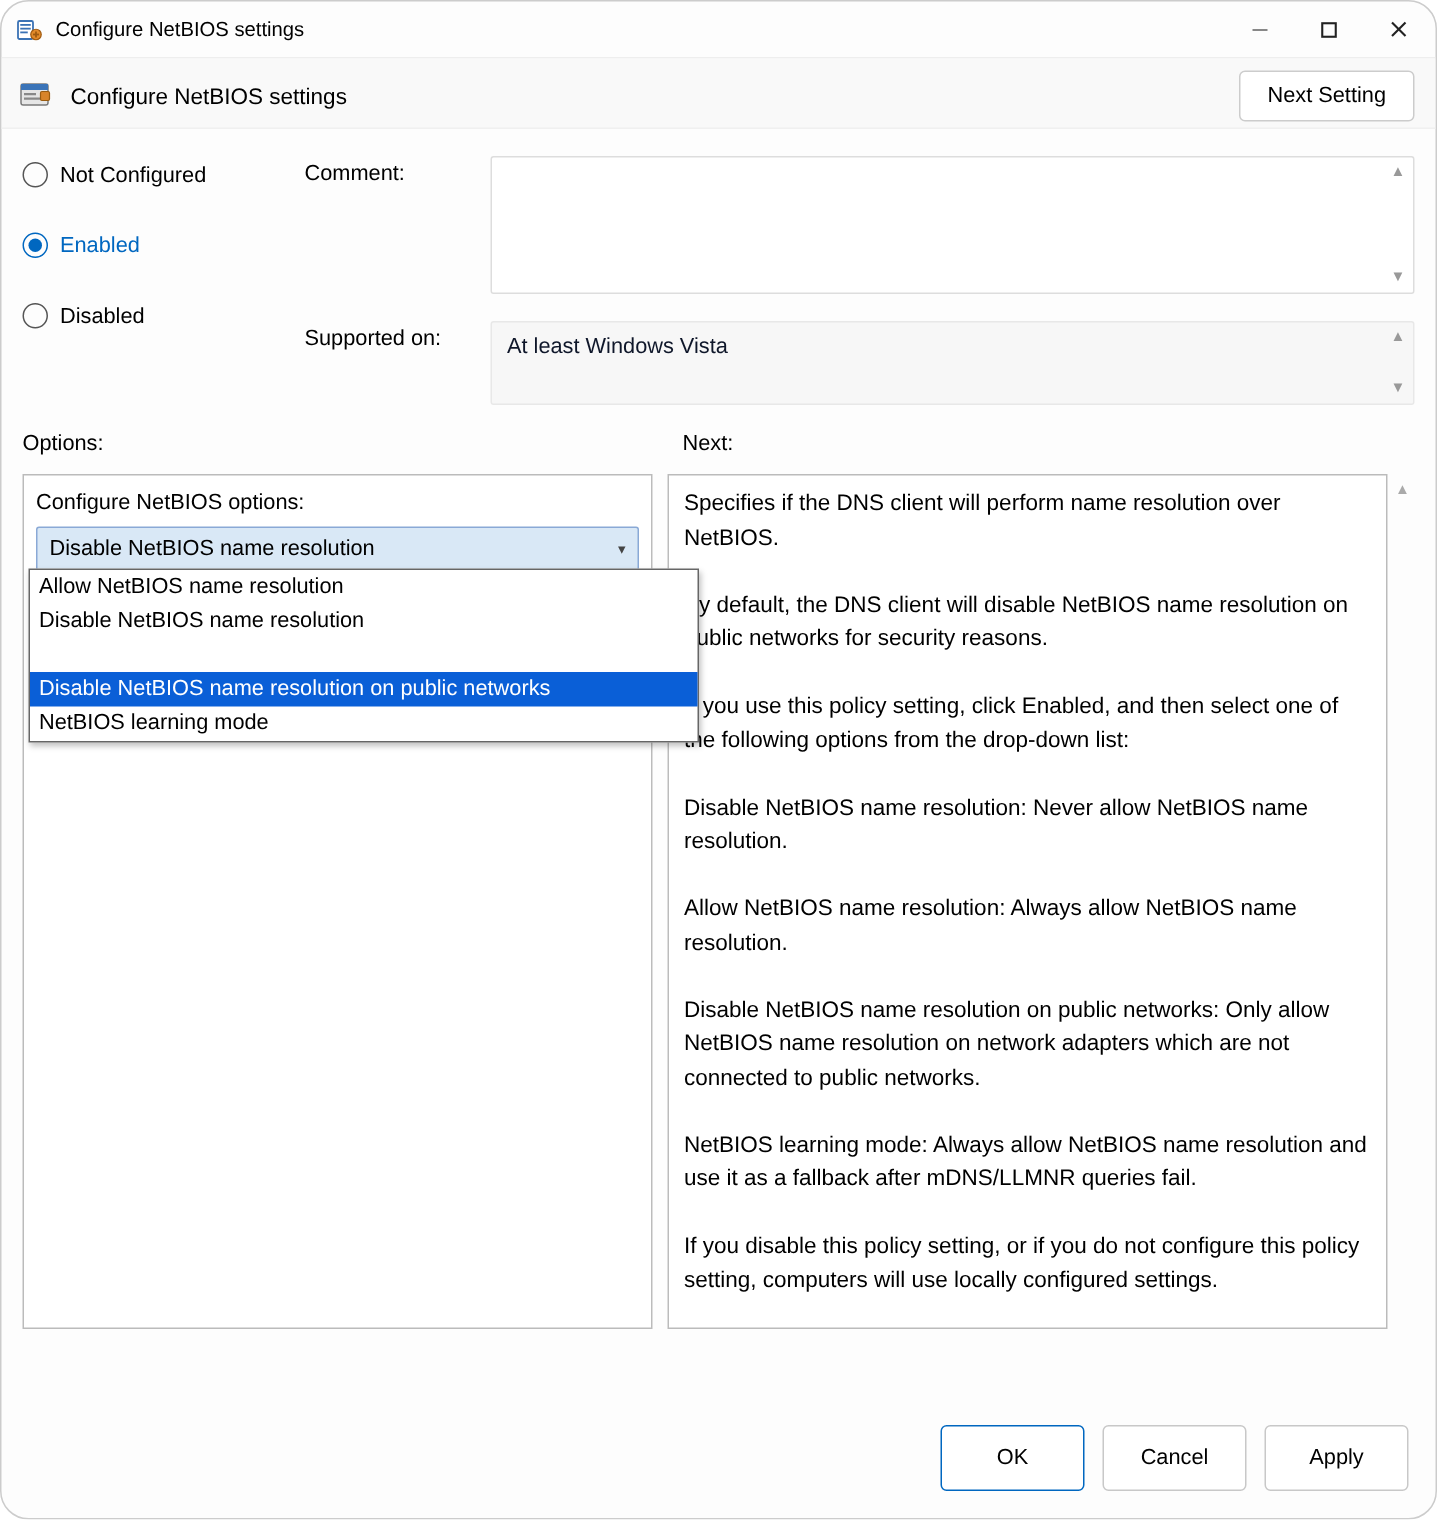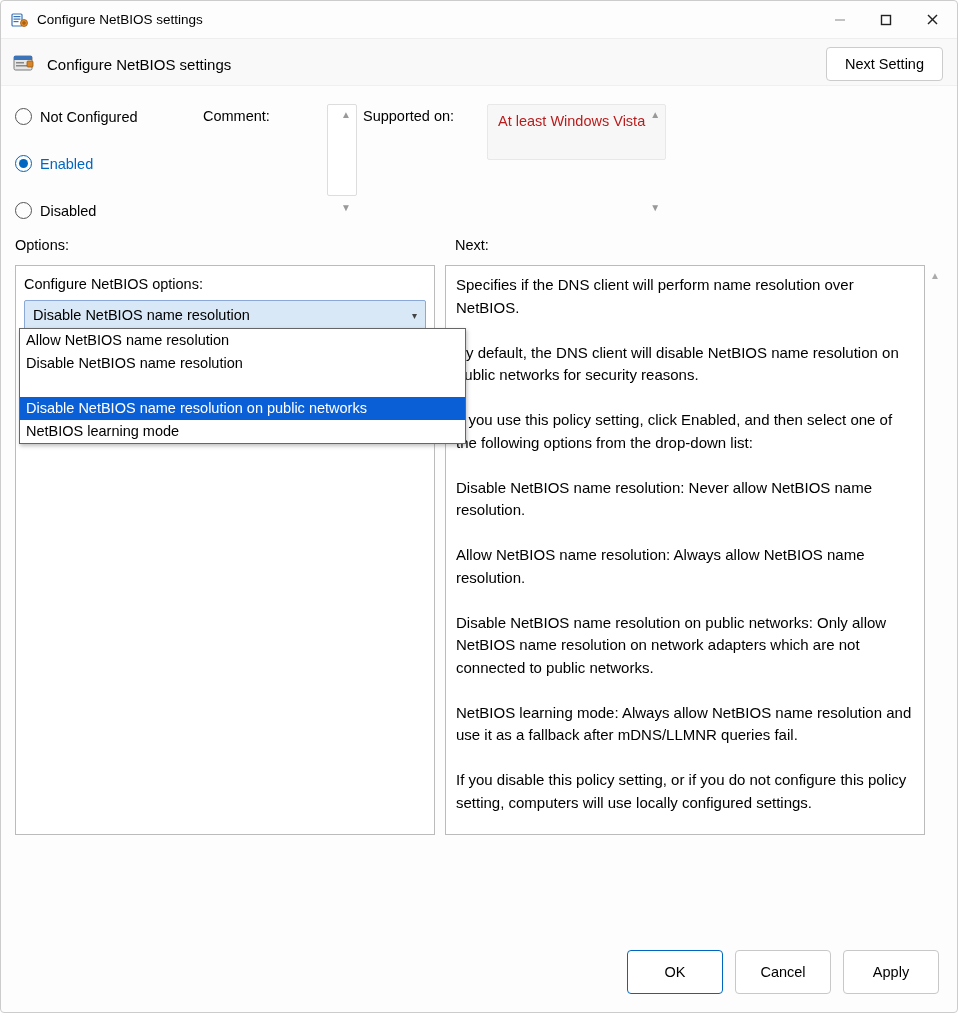--- a/index.html
+++ b/index.html
@@ -6,21 +6,21 @@
   html, body {
     margin: 0; padding: 0;
     font-family: "Segoe UI", Tahoma, sans-serif;
     font-size: 14px;
     color: #000;
     background: #fff;
   }
   .window {
     width: 958px; height: 1013px;
     border: 1px solid #ccc;
-    border-radius: 4px;
+    border-radius: 19px;
     display: flex;
     flex-direction: column;
     overflow: hidden;
     background: #fdfdfd;
   }
   .titlebar {
     height: 38px;
     display: flex;
     align-items: center;
     padding: 0 2px 0 10px;
@@ -90,21 +90,22 @@
   .radio.checked::after {
     content: "";
     width: 9px; height: 9px;
     border-radius: 50%;
     background: #0067c0;
   }
 
   .meta-col {
     flex: 1;
     display: flex;
-    gap: 6px;
+    flex-direction: column;
+    gap: 18px;
   }
   .meta-row {
     display: flex;
     gap: 14px;
   }
   .meta-label {
     width: 110px;
     padding-top: 4px;
     font-size: 14.5px;
   }
@@ -120,21 +121,21 @@
     padding: 6px 20px 6px 8px;
     font-size: 14px;
   }
   .supported-box {
     border: 1px solid #e8e8e8;
     border-radius: 2px;
     height: 56px;
     background: #f7f7f7;
     padding: 8px 20px 6px 10px;
     font-size: 14.5px;
-    color: #b91c1c;
+    color: #0f172a;
   }
   .scroll-arrow {
     position: absolute;
     right: 4px;
     width: 14px; height: 14px;
     font-size: 10px;
     color: #999;
     text-align: center;
     line-height: 14px;
   }

